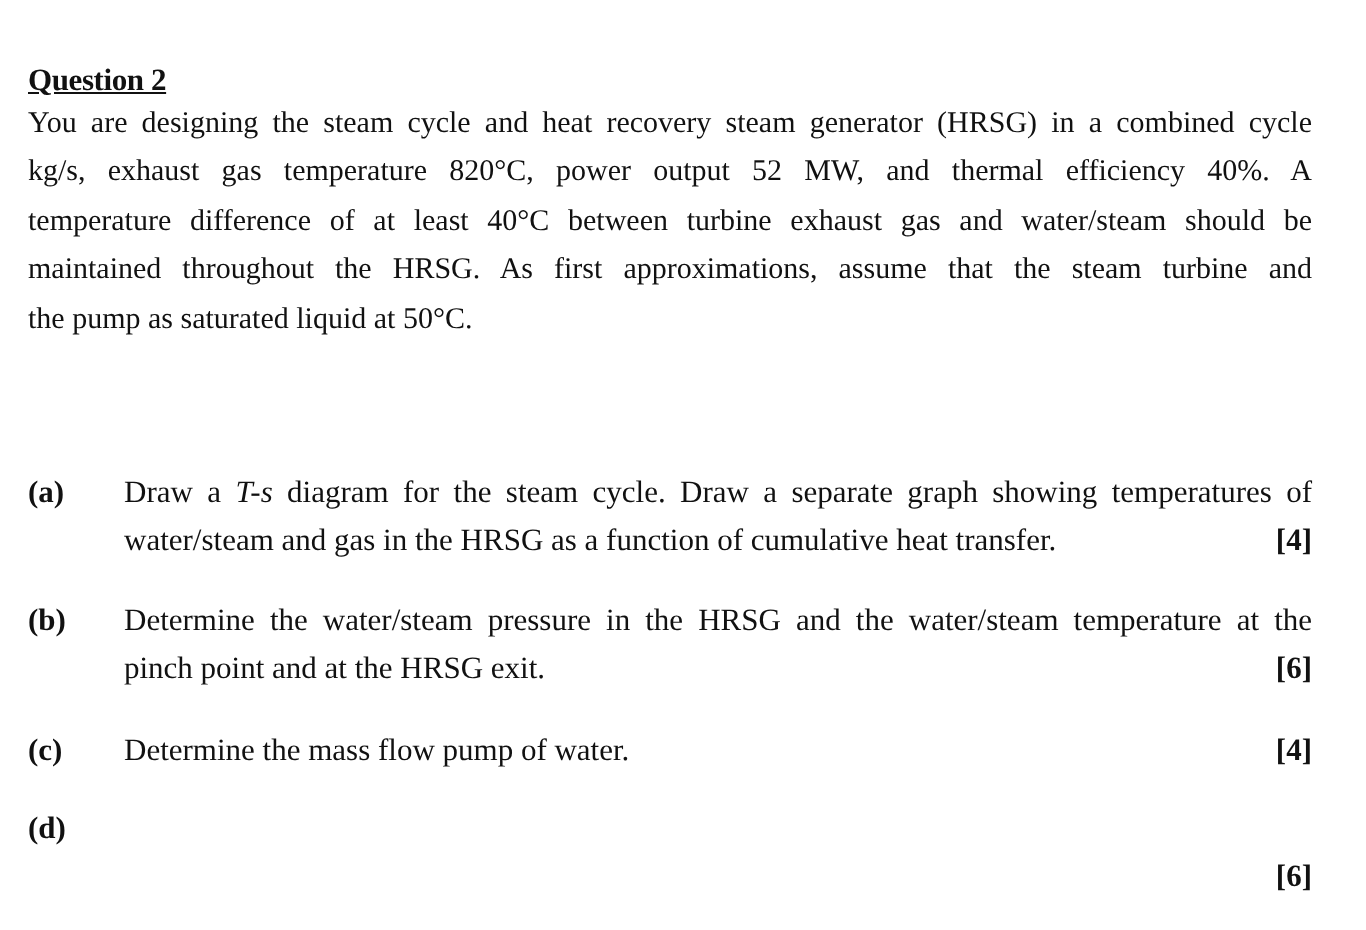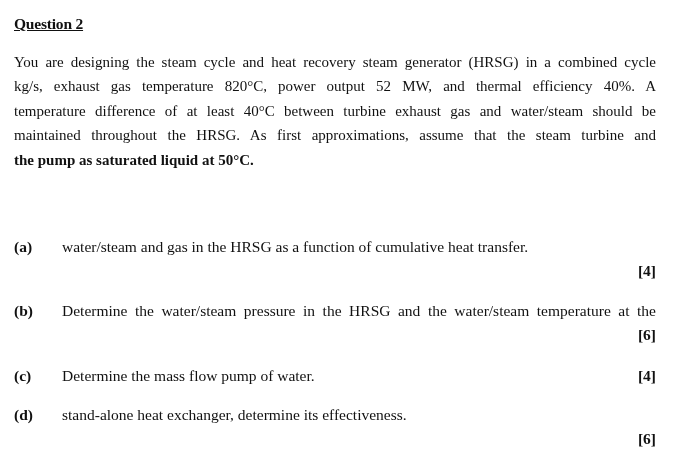--- a/index.html
+++ b/index.html
@@ -1,31 +1,31 @@
 <!DOCTYPE html>
 <html><head>
   <meta charset="utf-8">
   <style>
     html, body { margin: 0; padding: 0; background: #ffffff; }
     body {
       width: 683px; height: 465px; overflow: hidden; position: relative;
       font-family: "Liberation Serif", serif; color: #111111;
     }
     .heading {
-      position: absolute; left: 14px; top: 15px;
+      position: absolute; left: 14px; top: 32px;
       font-weight: bold; font-size: 15.5px; text-decoration: underline;
       letter-spacing: -0.2px;
     }
     .intro {
       position: absolute; left: 14px; top: 50px; width: 642px;
       font-size: 15px; line-height: 24.4px; text-align: justify;
       text-align-last: left;
     }
     .intro .ln { display: block; text-align: justify; text-align-last: justify; }
-    .intro .ln.last { text-align-last: left; font-weight: bold; }
+    .intro .ln.last { text-align-last: left; }
     .part { position: absolute; left: 14px; width: 642px; font-size: 15.5px; line-height: 24.4px; }
     .part .lbl { position: absolute; left: 0; top: 0; font-weight: bold; }
     .part .body { position: absolute; left: 48px; top: 0; width: 594px; }
     .part .ln { display: block; text-align: justify; text-align-last: justify; }
     .part .ln.last { text-align-last: left; }
     .part .mark { position: absolute; right: 0; font-weight: bold; }
     i { font-style: italic; }
   </style>
 </head>
 <body>
@@ -36,40 +36,41 @@
   <span class="ln">You are designing the steam cycle and heat recovery steam generator (HRSG) in a combined cycle</span>
   <span class="ln">kg/s, exhaust gas temperature 820°C, power output 52 MW, and thermal efficiency 40%. A</span>
   <span class="ln">temperature difference of at least 40°C between turbine exhaust gas and water/steam should be</span>
   <span class="ln">maintained throughout the HRSG. As first approximations, assume that the steam turbine and</span>
   <span class="ln last">the pump as saturated liquid at 50°C.</span>
 </div>
 
 <div class="part" style="top:235px; height:50px;">
   <span class="lbl">(a)</span>
   <div class="body">
+    <span class="ln"><span>Draw a </span><i>T-s</i><span> diagram for the steam cycle. Draw a separate graph showing temperatures of</span></span>
     <span class="ln last">water/steam and gas in the HRSG as a function of cumulative heat transfer.</span>
   </div>
   <span class="mark" style="top:24.4px;">[4]</span>
 </div>
 
 <div class="part" style="top:299px; height:50px;">
   <span class="lbl">(b)</span>
   <div class="body">
     <span class="ln">Determine the water/steam pressure in the HRSG and the water/steam temperature at the</span>
+    <span class="ln last">pinch point and at the HRSG exit.</span>
   </div>
   <span class="mark" style="top:24.4px;">[6]</span>
 </div>
 
 <div class="part" style="top:364px; height:25px;">
   <span class="lbl">(c)</span>
   <div class="body">
     <span class="ln last">Determine the mass flow pump of water.</span>
   </div>
   <span class="mark" style="top:0;">[4]</span>
 </div>
 
 <div class="part" style="top:403px; height:50px;">
   <span class="lbl">(d)</span>
   <div class="body">
-    <span class="ln last">stand-alone heat exchanger, determine its effectiveness.</span>
   </div>
   <span class="mark" style="top:24.4px;">[6]</span>
 </div>
 
 </body></html>

